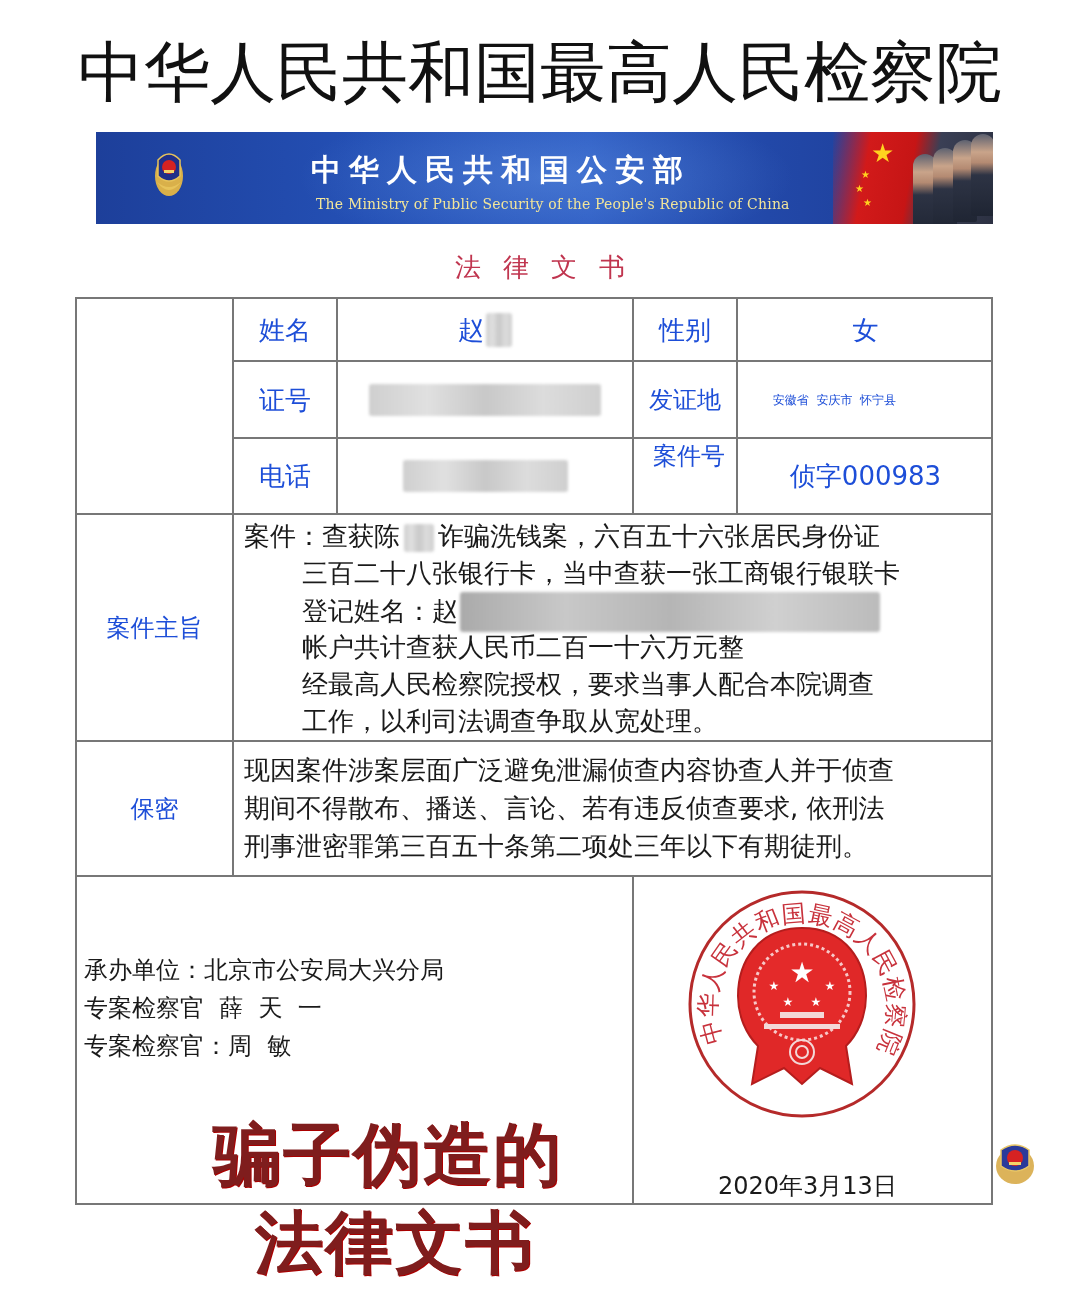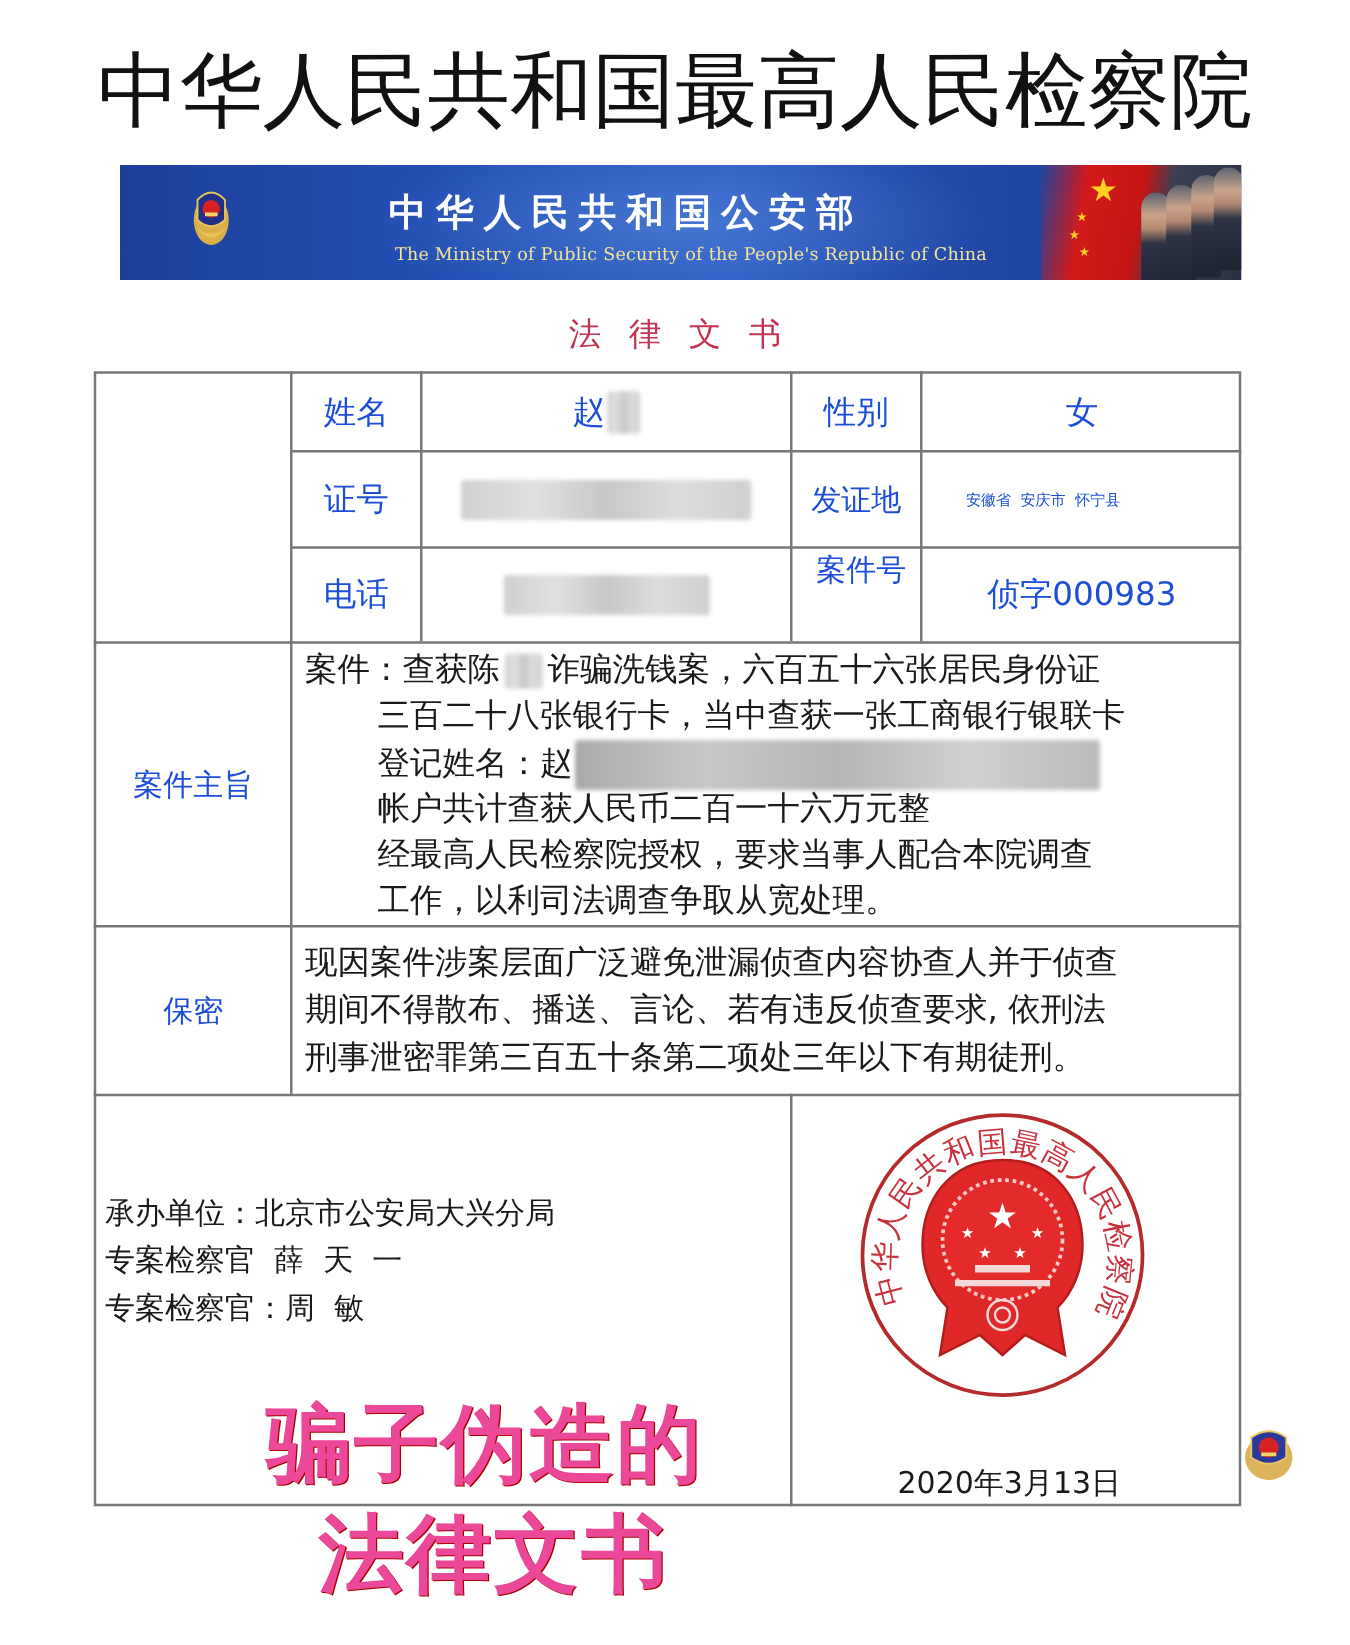--- a/index.html
+++ b/index.html
@@ -60,21 +60,21 @@
   }
   .vertical-label { line-height: 38px; font-size: 24px; }
   .body-text { position: absolute; font-size: 26px; line-height: 37px; color: #1a1a1a; white-space: nowrap; }
   .signature { position: absolute; font-size: 24px; line-height: 37px; color: #1a1a1a; white-space: nowrap; }
   .seal {
     position: absolute; left: 686px; top: 888px; width: 232px; height: 232px;
   }
   .date { position: absolute; left: 718px; top: 1170px; font-size: 24px; color: #1a1a1a; }
   .badge-small { position: absolute; left: 995px; top: 1138px; width: 40px; height: 48px; }
   .fake-label {
-    position: absolute; color: #ec4899; font-weight: bold; font-family: "DejaVu Serif", serif;
+    position: absolute; color: #7f1d1d; font-weight: bold; font-family: "DejaVu Serif", serif;
     font-size: 68px; letter-spacing: 2px; white-space: nowrap; text-shadow: 1px 1px 0 #a00;
   }
 </style>
 </head>
 <body>
 
 <div class="page-title">中华人民共和国最高人民检察院</div>
 
 <div class="banner">
   <div class="banner-glow"></div>

